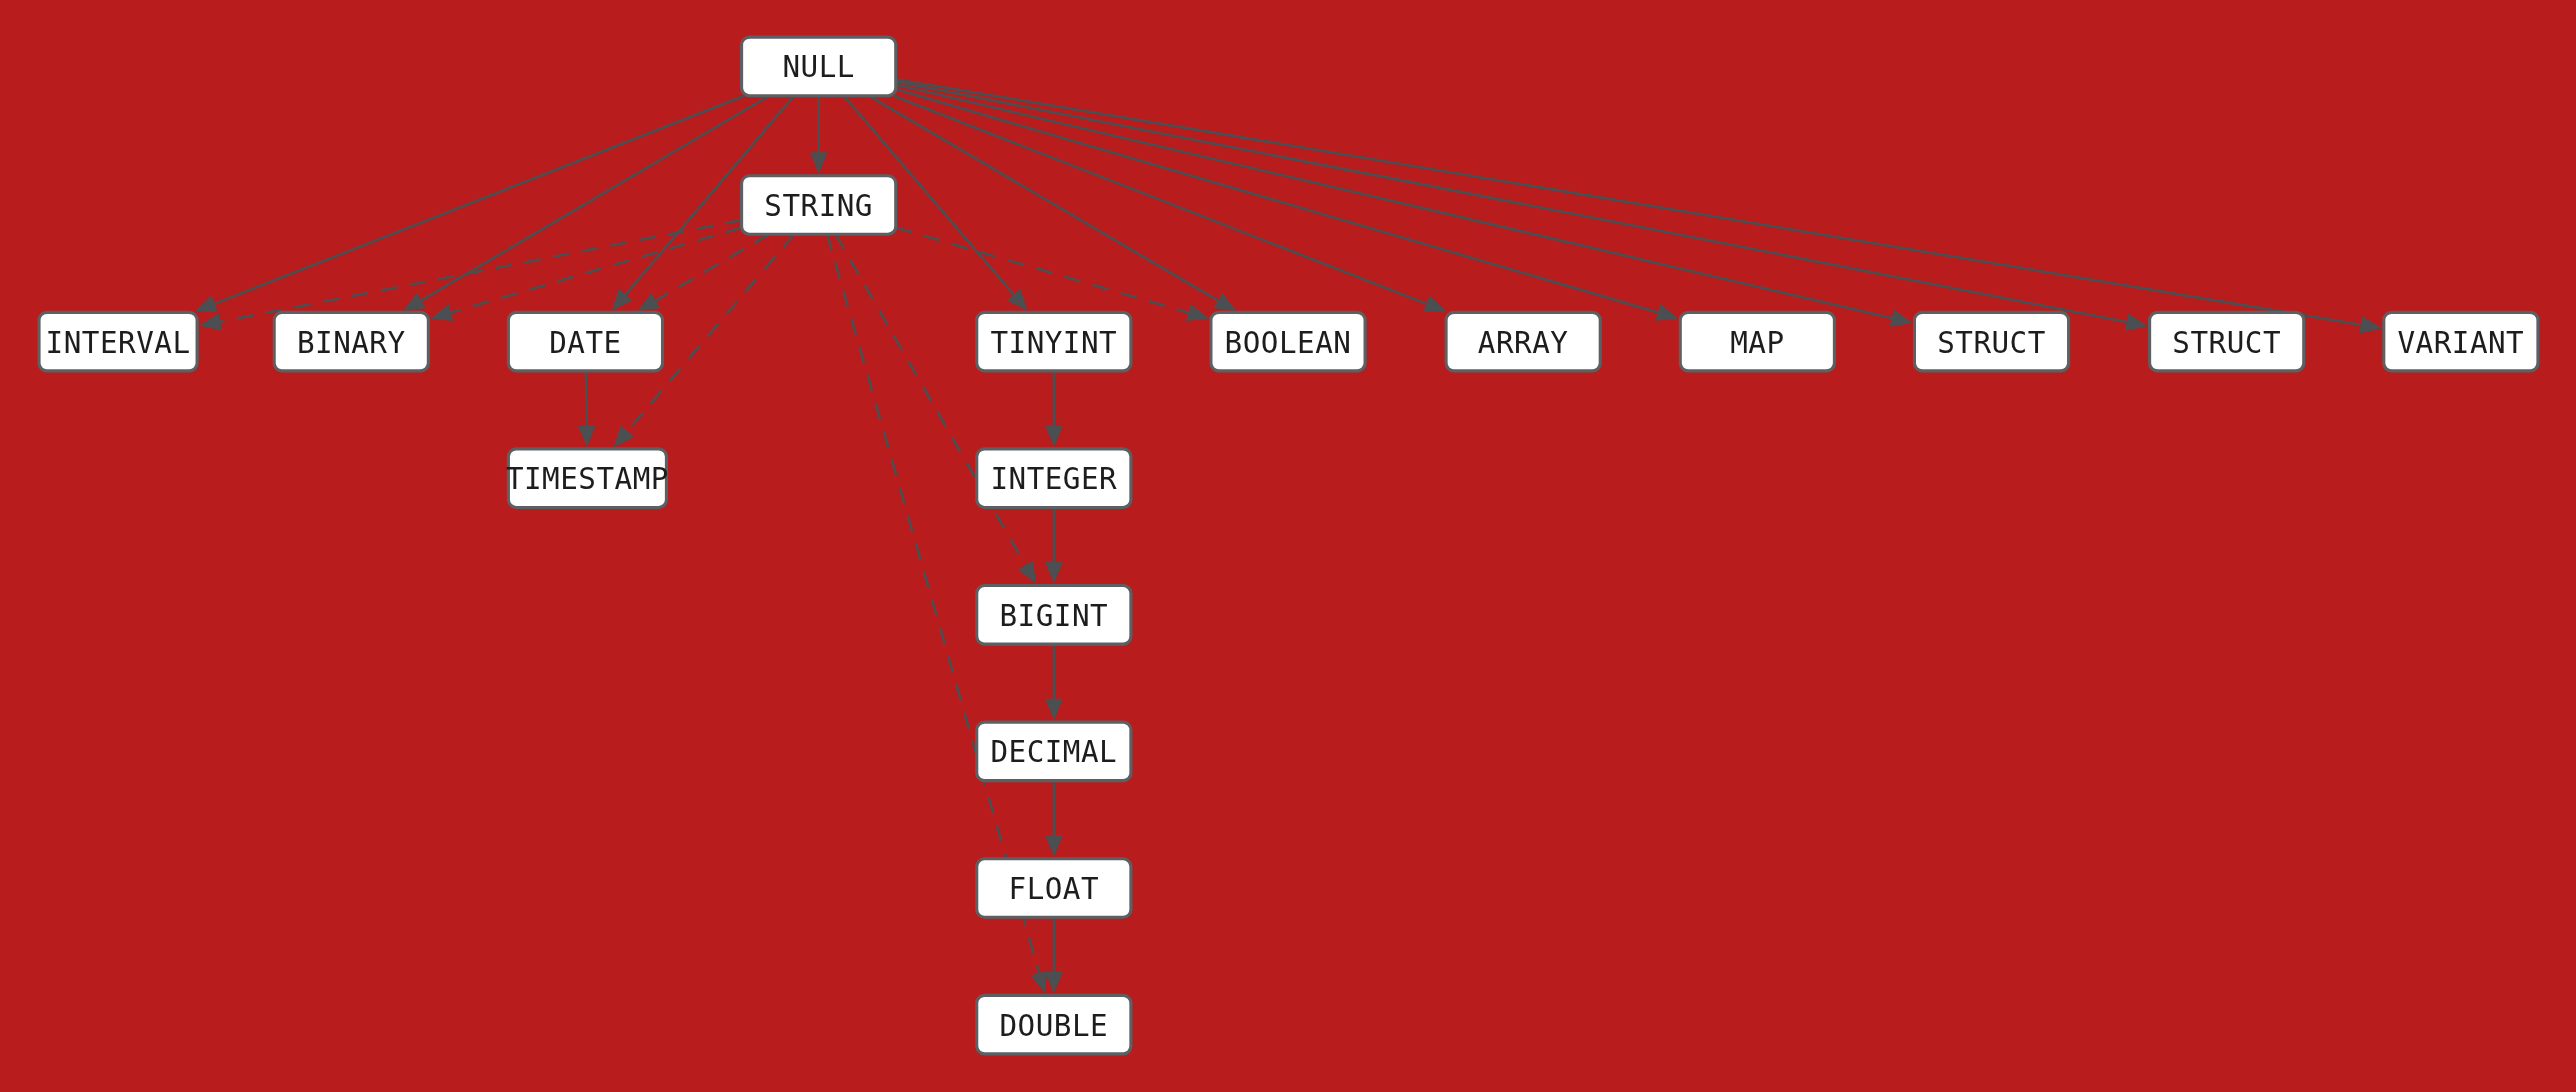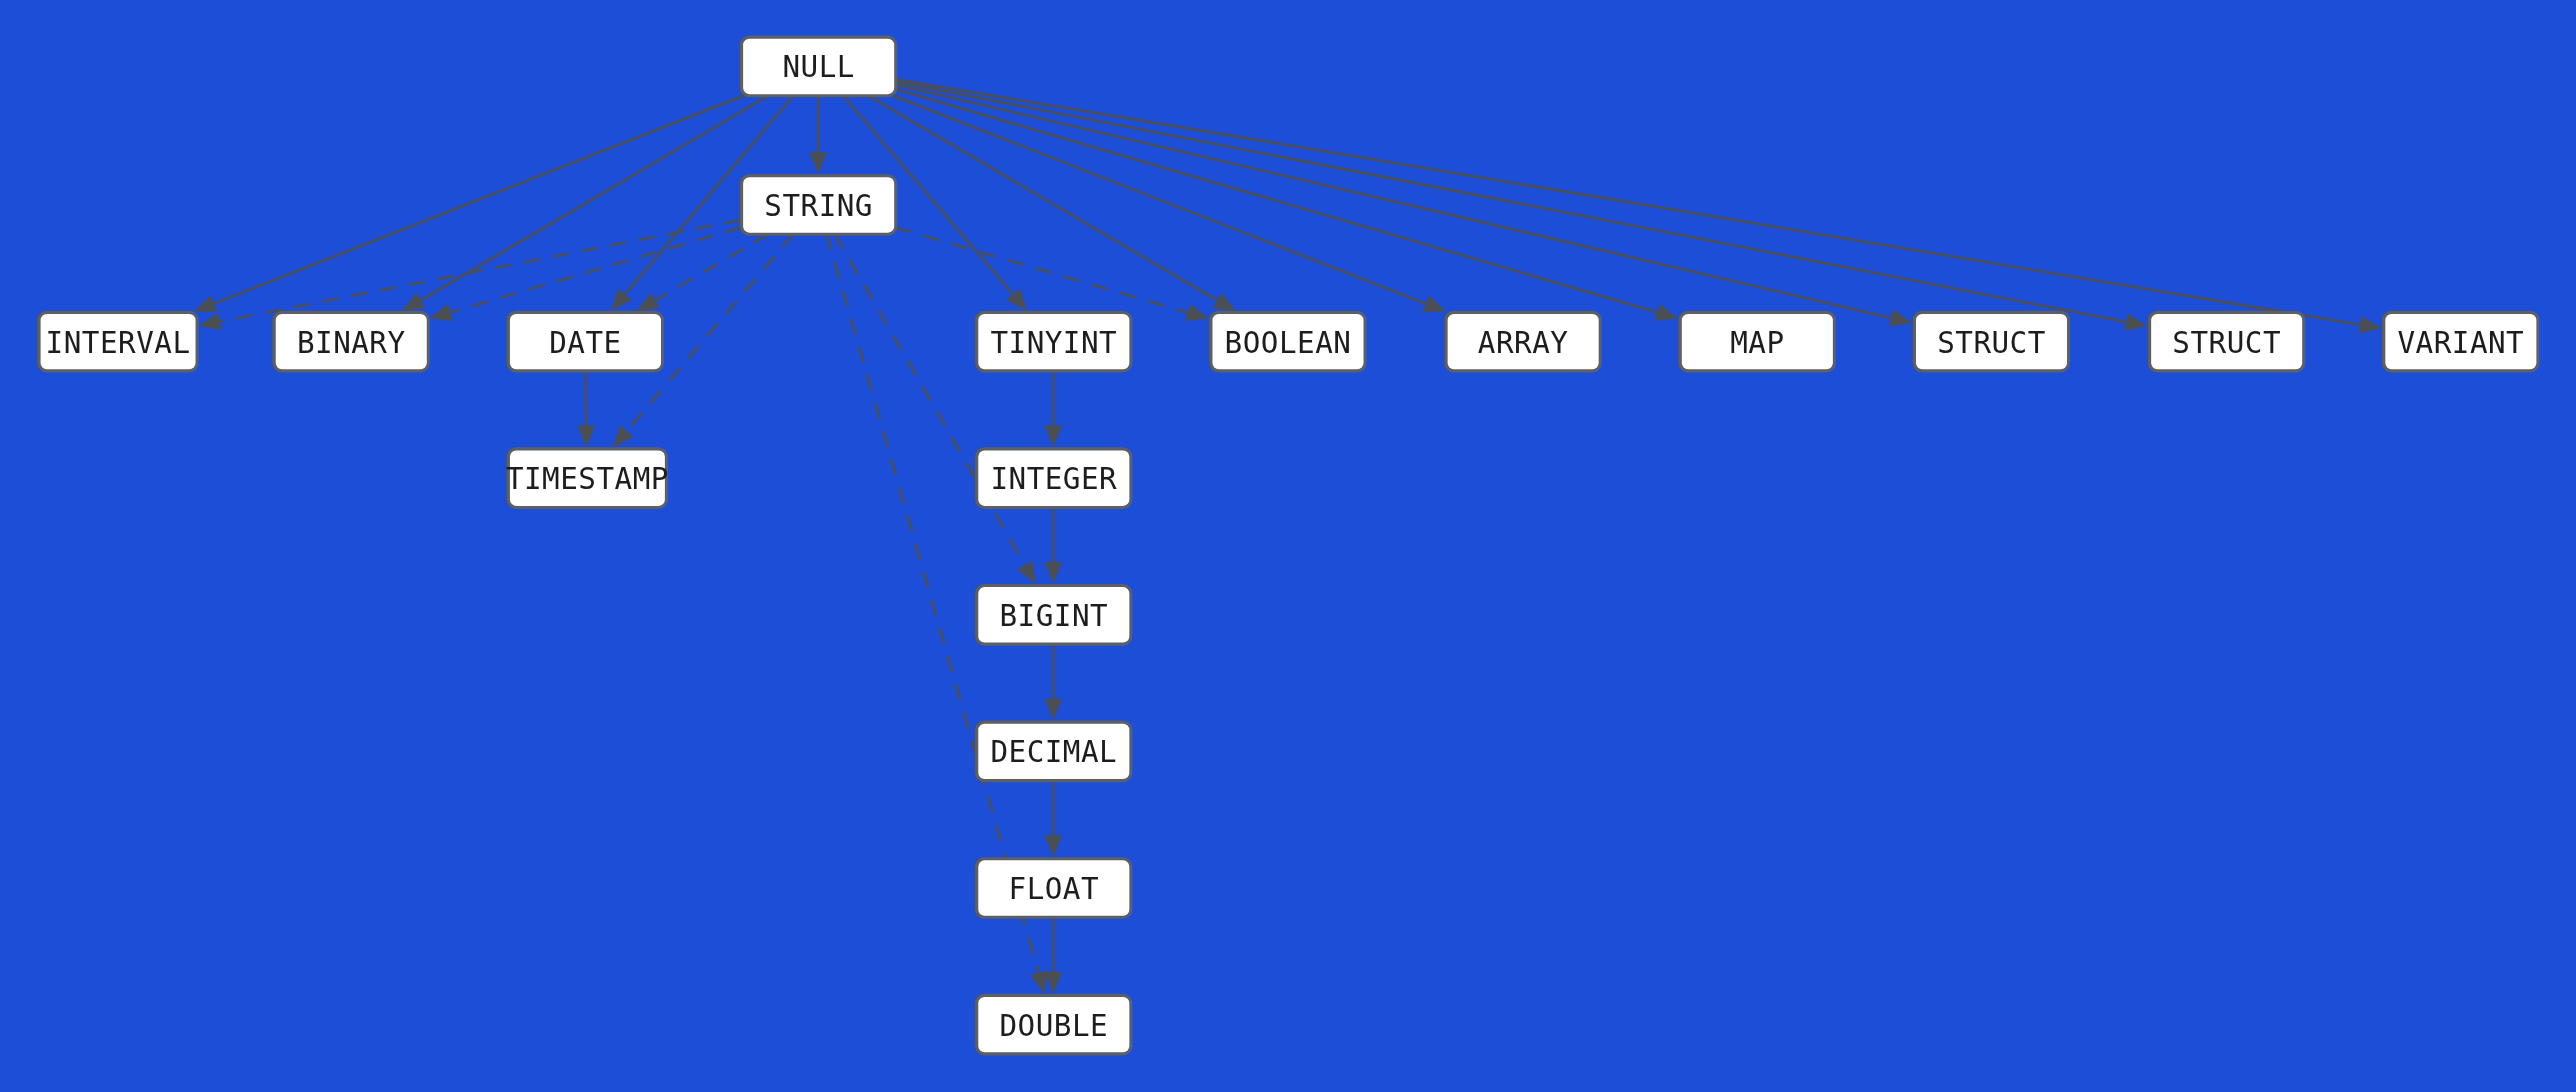--- a/index.html
+++ b/index.html
@@ -10,21 +10,21 @@
   body {
     width: 2576px;
     height: 1093px;
     font-family: "DejaVu Sans Mono", "Liberation Mono", monospace;
     overflow: hidden;
   }
   #diagram-root {
     position: relative;
     width: 2576px;
     height: 1093px;
-    background: #1d4ed8;
+    background: #b91c1c;
   }
   svg.graph-canvas {
     position: absolute;
     left: 0;
     top: 0;
     width: 2576px;
     height: 1093px;
     display: block;
   }
   .node-box rect {

